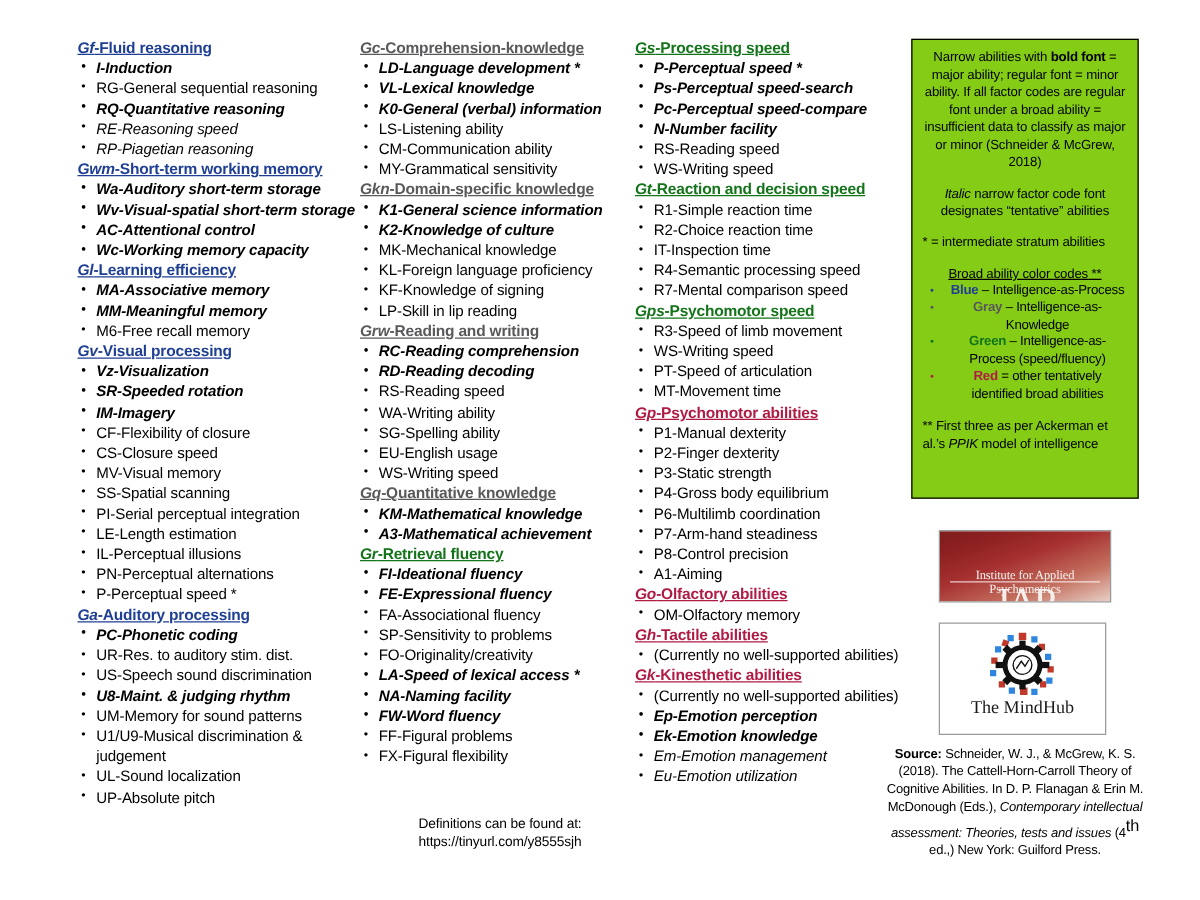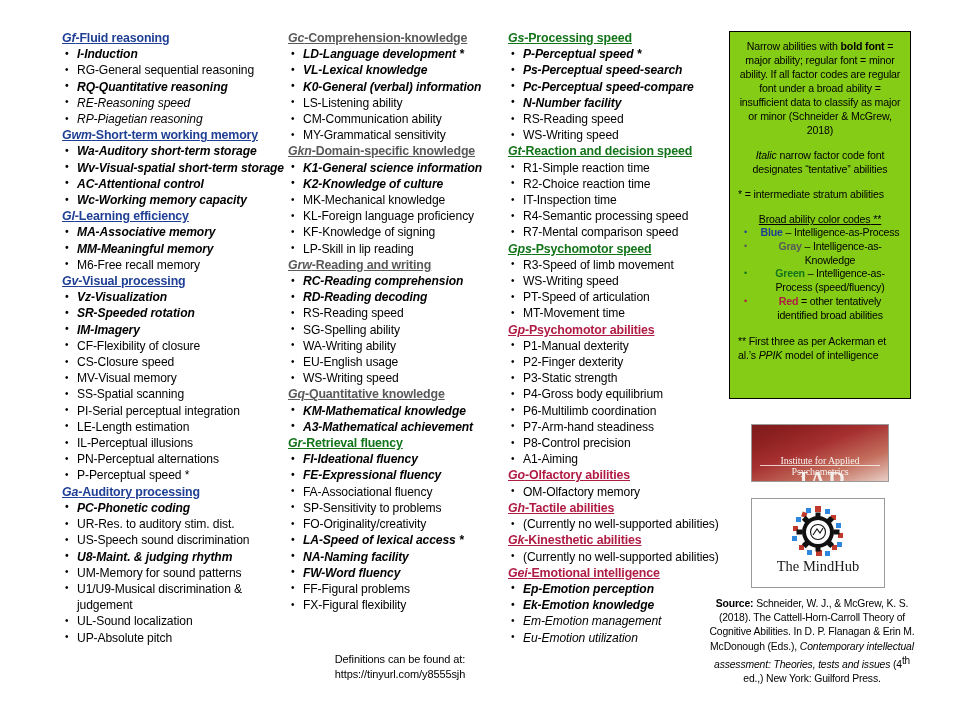--- a/index.html
+++ b/index.html
@@ -225,21 +225,21 @@
     left: 706px;
     top: 597px;
     width: 212px;
     text-align: center;
     font-size: 10.4px;
     line-height: 14.2px;
     letter-spacing: -0.15px;
   }
   #source .b { font-weight: bold; }
   #source .i { font-style: italic; }
-  #source sup { font-size: 10px; vertical-align: super; }
+  #source sup { font-size: 13px; vertical-align: super; }
 </style>
 </head>
 <body>
 
 <div id="slide">
 
   <div class="col" id="col1">
       <div class="grp">
         <div class="grp-head c-blue"><span class="abbr">Gf</span><span>-Fluid reasoning</span></div>
         <ul class="items">
@@ -320,22 +320,22 @@
           <li>KF-Knowledge of signing</li>
           <li>LP-Skill in lip reading</li>
         </ul>
       </div>
       <div class="grp">
         <div class="grp-head c-gray"><span class="abbr">Grw</span><span>-Reading and writing</span></div>
         <ul class="items">
           <li class="major">RC-Reading comprehension</li>
           <li class="major">RD-Reading decoding</li>
           <li>RS-Reading speed</li>
+          <li>WA-Writing ability</li>
           <li>SG-Spelling ability</li>
-          <li>WA-Writing ability</li>
           <li>EU-English usage</li>
           <li>WS-Writing speed</li>
         </ul>
       </div>
       <div class="grp">
         <div class="grp-head c-gray"><span class="abbr">Gq</span><span>-Quantitative knowledge</span></div>
         <ul class="items">
           <li class="major">KM-Mathematical knowledge</li>
           <li class="major">A3-Mathematical achievement</li>
         </ul>
@@ -412,21 +412,20 @@
           <li>(Currently no well-supported abilities)</li>
         </ul>
       </div>
       <div class="grp">
         <div class="grp-head c-red"><span class="abbr">Gk</span><span>-Kinesthetic abilities</span></div>
         <ul class="items">
           <li>(Currently no well-supported abilities)</li>
         </ul>
       </div>
       <div class="grp">
-        <div class="grp-head c-red"><span class="abbr">Gei</span><span>-Emotional intelligence</span></div>
         <ul class="items">
           <li class="majortent">Ep-Emotion perception</li>
           <li class="majortent">Ek-Emotion knowledge</li>
           <li class="tent">Em-Emotion management</li>
           <li class="tent">Eu-Emotion utilization</li>
         </ul>
       </div>
     </div>
 
   <div id="defs-note">

